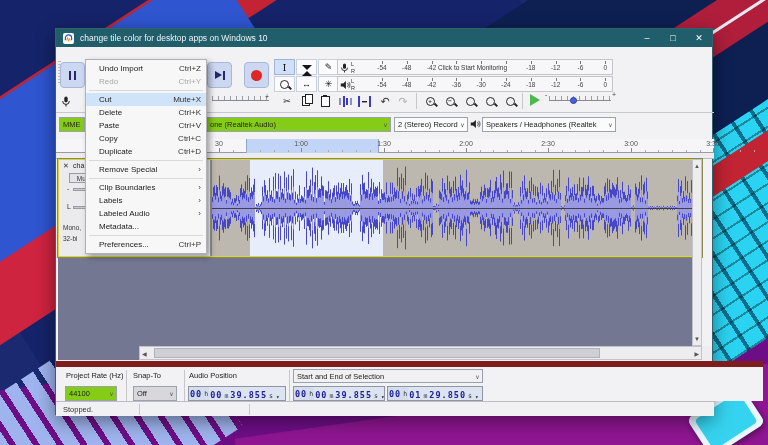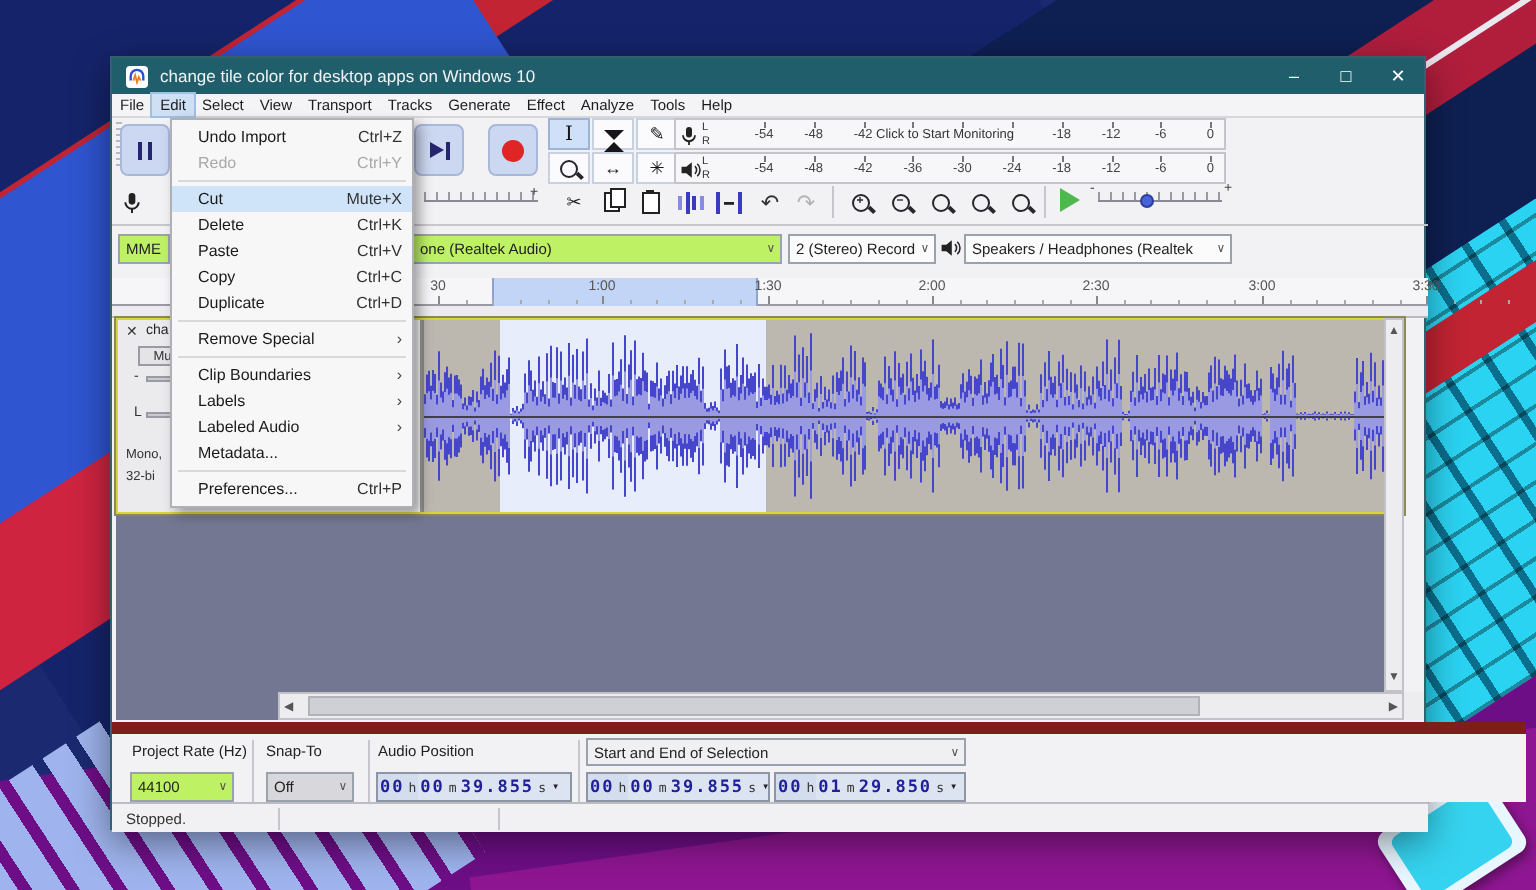--- a/index.html
+++ b/index.html
@@ -45,21 +45,21 @@
          display:flex; align-items:center; justify-content:center; font-size:6px; font-weight:bold; color:#26262c; }
   .mag::after { content:""; position:absolute; width:4px; height:1.6px; background:#26262c; right:-4px; bottom:-1px;
                 transform:rotate(45deg); }
   .vdiv { position:absolute; width:1px; background:#c6c6cc; }
   .hdiv { position:absolute; height:1px; background:#c8c8cc; }
   .grip { position:absolute; width:3px; background:repeating-linear-gradient(to bottom,#b9b9c2 0 1px,transparent 1px 3px); }
 
   .meter-tick { position:absolute; top:1px; width:1px; height:3px; background:#777; }
   .meter-num  { position:absolute; top:4px; transform:translateX(-50%); font-size:6.5px; color:#444; }
 
-  .combo { position:absolute; background:#bef264; border:1px solid #9aa2ae; font-size:7.5px; color:#222;
+  .combo { position:absolute; background:#84cc16; border:1px solid #9aa2ae; font-size:7.5px; color:#222;
            display:flex; align-items:center; }
   .combo .cv { flex:1; padding-left:3px; white-space:nowrap; overflow:hidden; }
   .combo .ca { width:9px; font-size:6px; color:#555; text-align:center; }
 
   
   #ruler { position:absolute; left:0; top:110px; width:658px; height:14px; background:#f6f6f8; border-bottom:1px solid #9a9aa2; font-size:7px; color:#555; }
   .rlab { position:absolute; top:1px; transform:translateX(-50%); }
   .rtick { position:absolute; bottom:0; width:1px; height:4px; background:#888; }
   .rtick.minor { height:2px; background:#aaa; }
   #scrub { position:absolute; left:0; top:124px; width:658px; height:6px; background:#ececf0; border-bottom:1px solid #b9b9c0; }
@@ -78,21 +78,21 @@
 
   
   .sb { background:#ededf0; border:1px solid #c2c2c8; }
   .sb-thumb { position:absolute; background:#cfcfd6; border:1px solid #b2b2ba; }
   .arrow { position:absolute; font-size:6px; color:#555; text-align:center; line-height:10px; }
 
   
   #seltb { position:absolute; left:0; top:332px; width:707px; height:40px; background:#f2f2f5; border-top:6px solid #7f1d1d; font-size:7.5px; color:#222;padding-left:36px; }
   .stlab { position:absolute; top:4px; white-space:nowrap; }
   .timefield { position:absolute; top:19px; height:15px; background:#dce4f2; border:1px solid #8e96a4;
-               display:flex; align-items:center; font-family:"DejaVu Sans Mono",monospace; }
+               display:flex; align-items:flex-end; font-family:"DejaVu Sans Mono",monospace; }
   .tf-d { color:#20209a; font-size:8.5px; font-weight:bold; letter-spacing:1px; padding:0 1px; }
   .tf-u { color:#333; font-size:6.5px; padding:0 1px; }
   .tf-a { color:#222; font-size:6px; padding:0 2px; }
   .tf-g1 { background:#d3ddee; align-self:stretch; display:flex; align-items:center; }
 
   
   #statusbar { position:absolute; left:0; top:372px; width:658px; height:15px; background:#f1f1f3; border-top:1px solid #bcbcc2;
                font-size:7.5px; color:#333; }
 
   svg.icon { display:block; }
@@ -129,33 +129,20 @@
             <path d="M3 7 l1-3 1 4 1-3 1 2" fill="none" stroke="#e88020" stroke-width="1"></path>
           </svg>
       </span>
       <span style="margin-left:6px;">change tile color for desktop apps on Windows 10</span>
       <span style="flex:1"></span>
       <span class="tb-btn">–</span>
       <span class="tb-btn">□</span>
       <span class="tb-btn">✕</span>
     </div>
 
-    <div id="menubar">
-        <span class="menu-item">File</span>
-        <span class="menu-item active">Edit</span>
-        <span class="menu-item">Select</span>
-        <span class="menu-item">View</span>
-        <span class="menu-item">Transport</span>
-        <span class="menu-item">Tracks</span>
-        <span class="menu-item">Generate</span>
-        <span class="menu-item">Effect</span>
-        <span class="menu-item">Analyze</span>
-        <span class="menu-item">Tools</span>
-        <span class="menu-item">Help</span>
-      </div>
 
     <div class="grip" style="left:2px;top:32px;height:24px;"></div>
 
     <div class="tbtn" style="left:4px;top:33px;">
         <span style="width:7px;height:9px;border-left:2px solid #26266e;border-right:2px solid #26266e;"></span>
       </div>
     <div class="tbtn" style="left:32px;top:33px;">
         <span style="width:0;height:0;border-left:8px solid #1e8a1e;border-top:5px solid transparent;border-bottom:5px solid transparent;"></span>
       </div>
     <div class="tbtn" style="left:60px;top:33px;">

